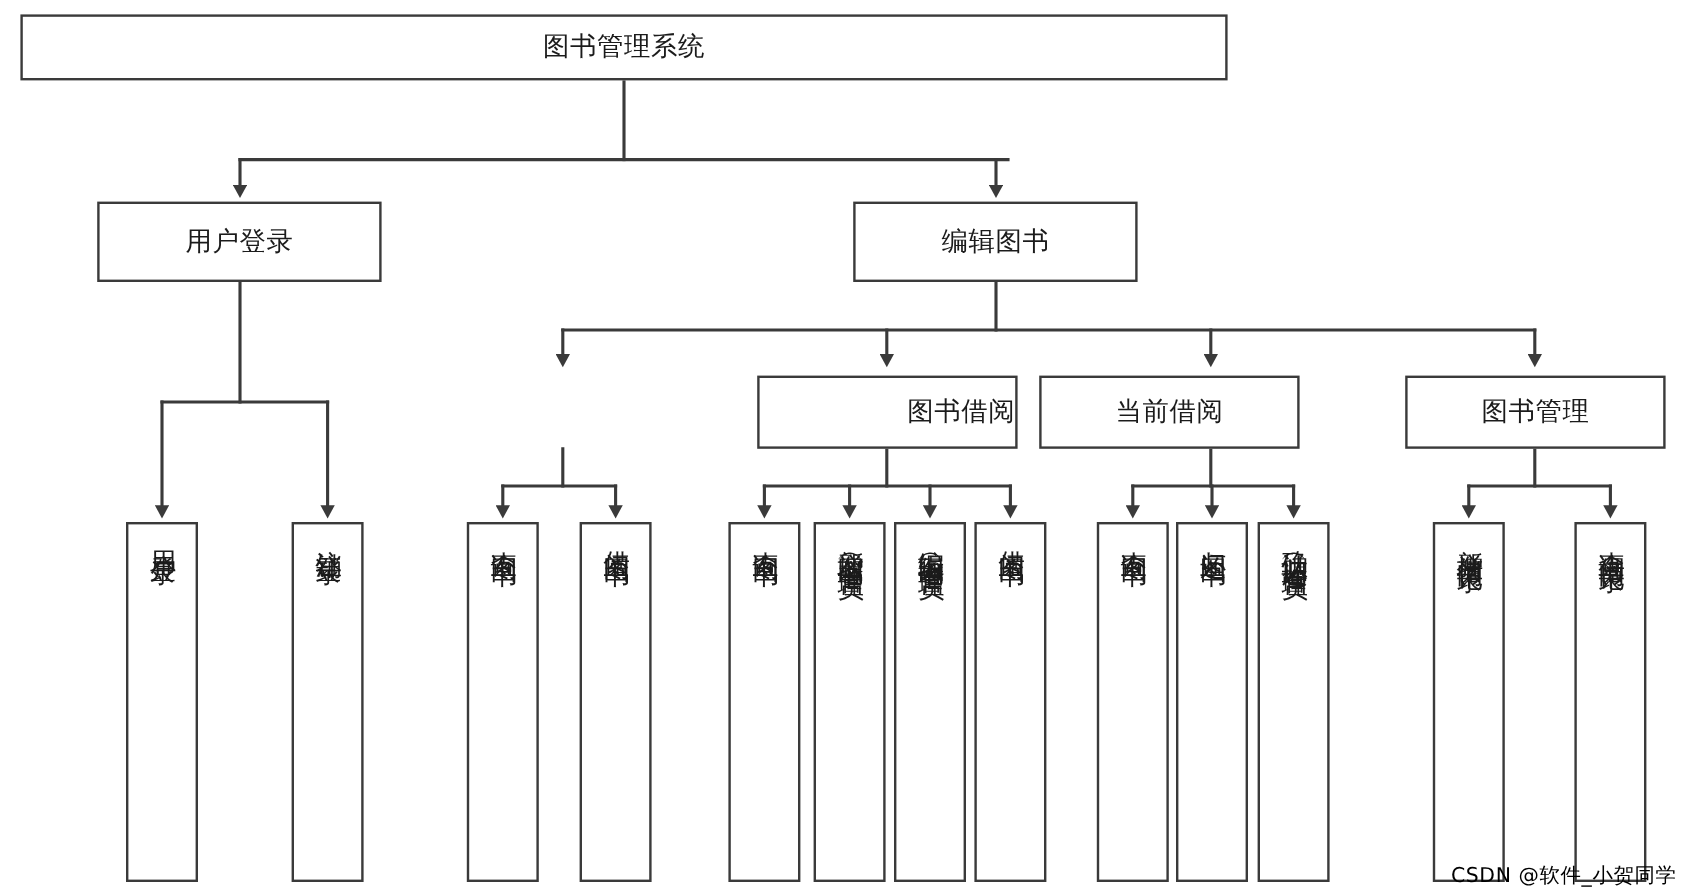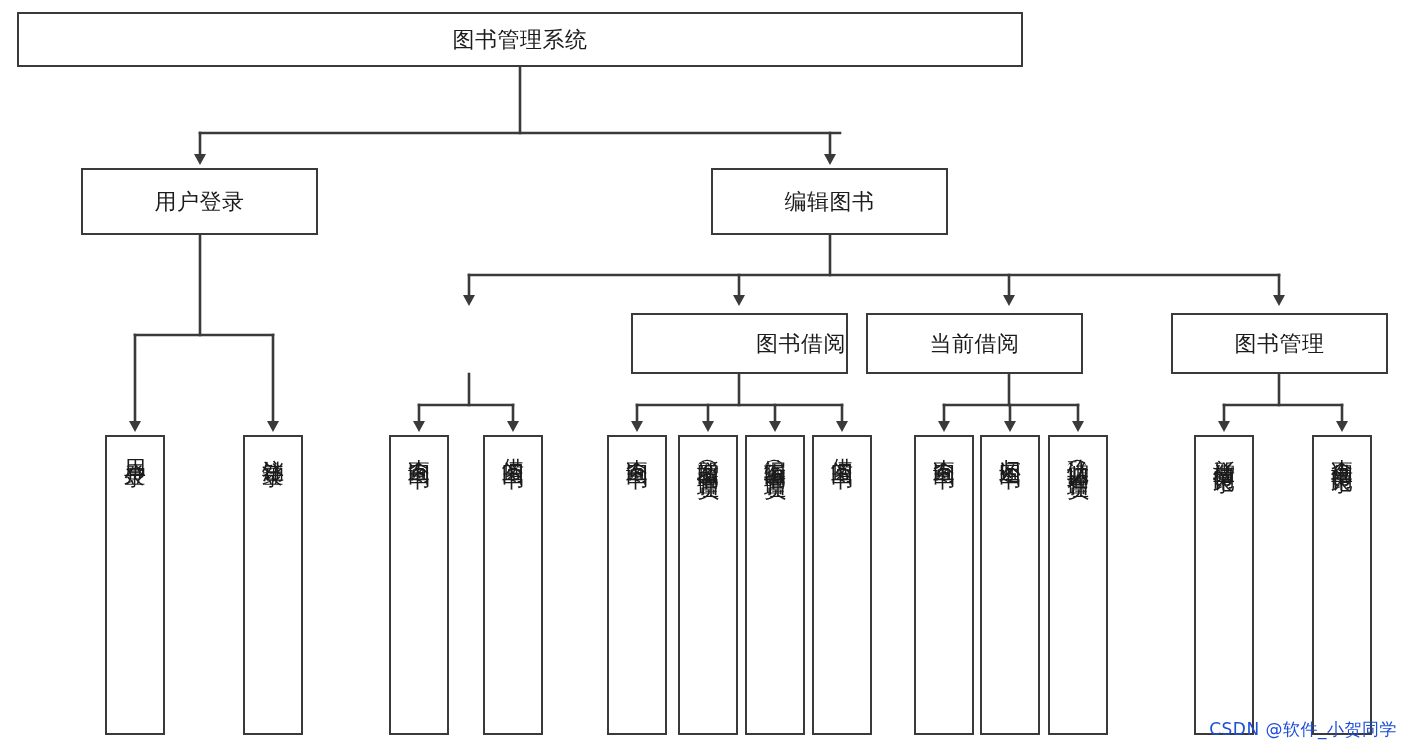--- a/index.html
+++ b/index.html
@@ -62,21 +62,21 @@
     max-height: 292px;
   }
   .node.v.tall .label {
     max-height: 296px;
   }
   .watermark {
     position: absolute;
     right: 8px;
     bottom: 6px;
     font-size: 17px;
-    color: #1d4ed8;
+    color: #000000;
     letter-spacing: 0.5px;
     white-space: nowrap;
     z-index: 3;
   }
 </style>
 </head>
 <body>
 
 <div id="canvas">
 

